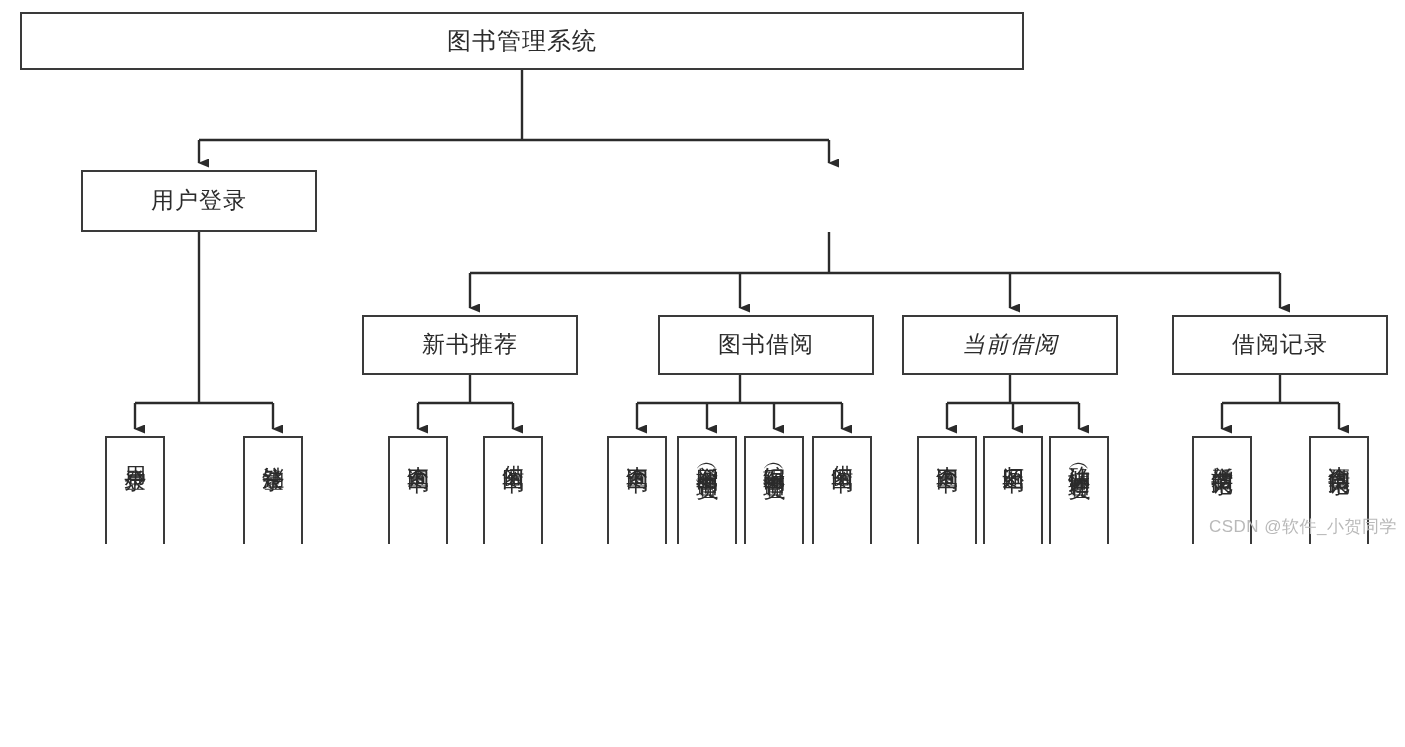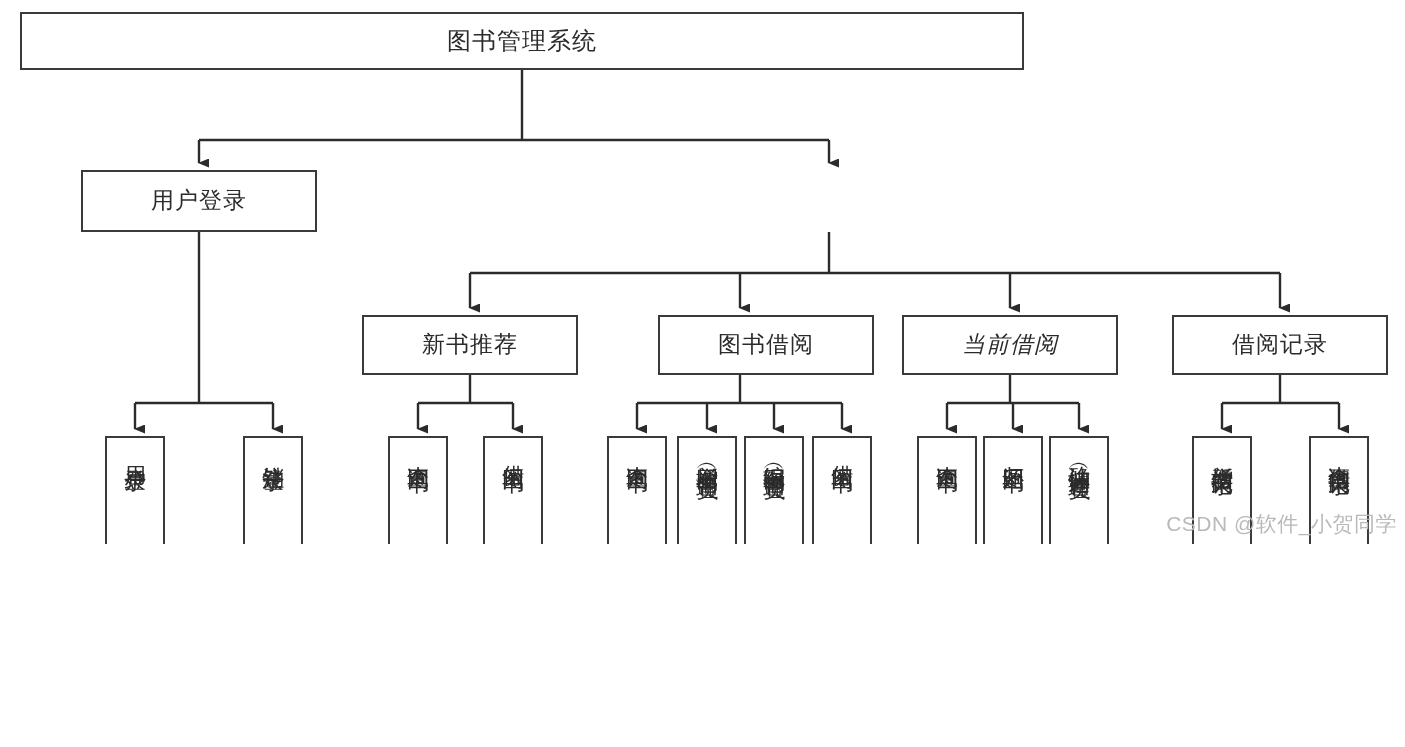--- a/index.html
+++ b/index.html
@@ -61,21 +61,21 @@
     text-orientation: upright;
     font-size: 22px;
     line-height: 1.12;
     letter-spacing: 2px;
     white-space: nowrap;
   }
   #watermark {
     position: absolute;
     right: 8px;
     bottom: 6px;
-    font-size: 21px;
+    font-size: 17px;
     color: #b9b9b9;
     letter-spacing: 0.5px;
     user-select: none;
     margin-top: 40px;
   }
 </style>
 </head>
 <body>
 
 <div id="diagram-root">

